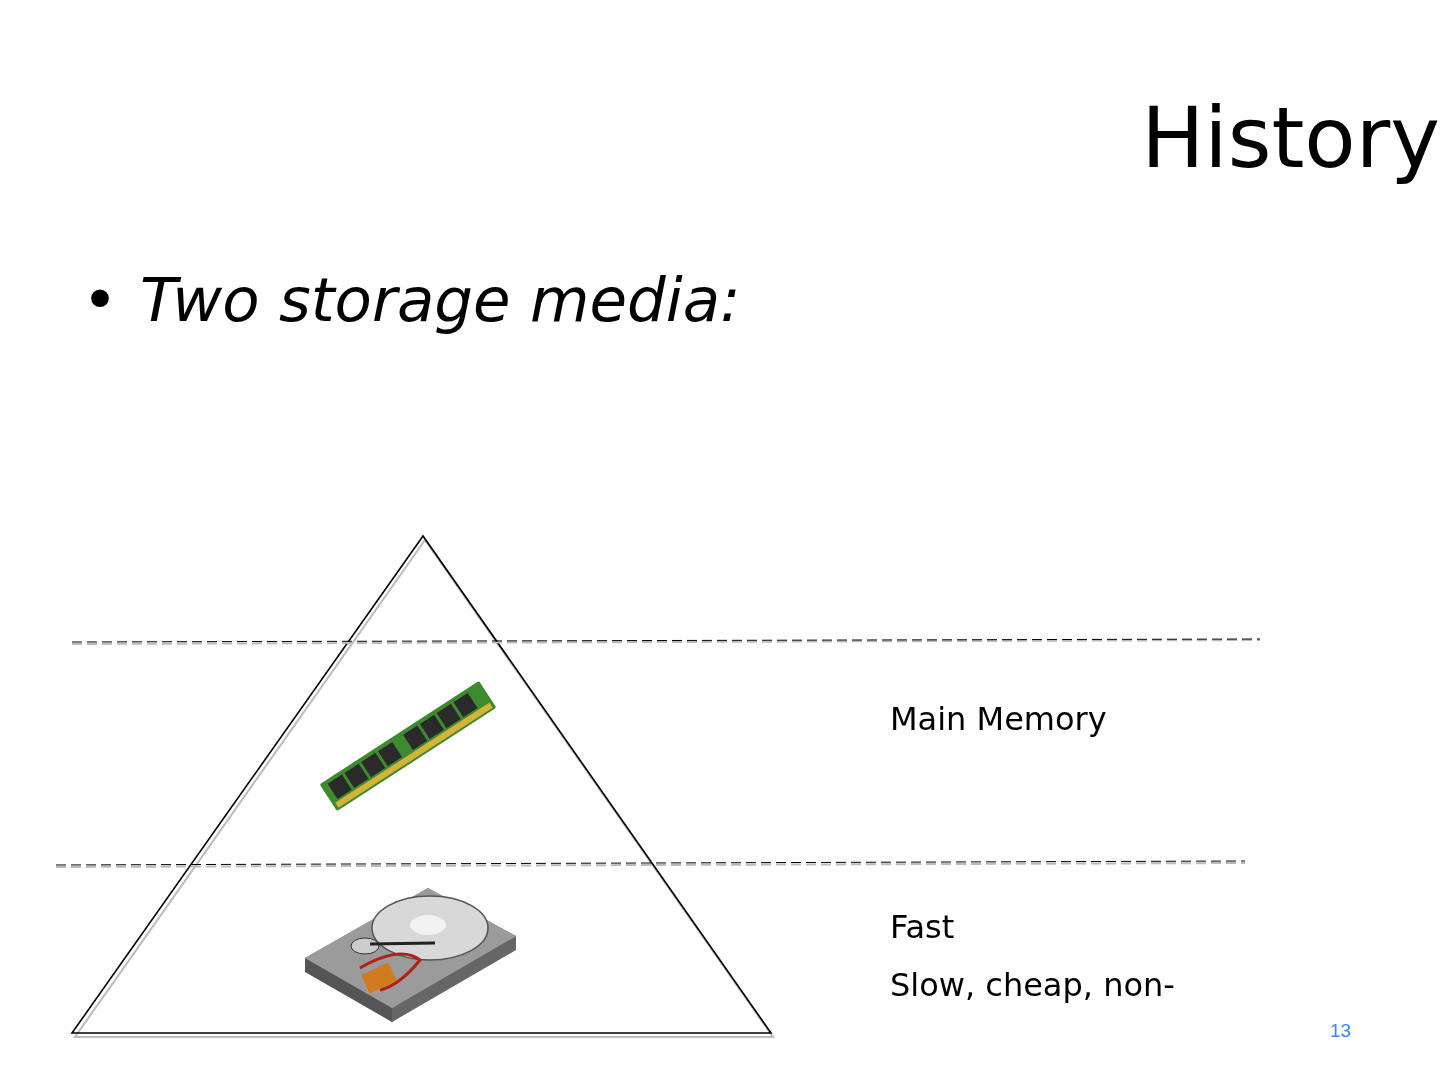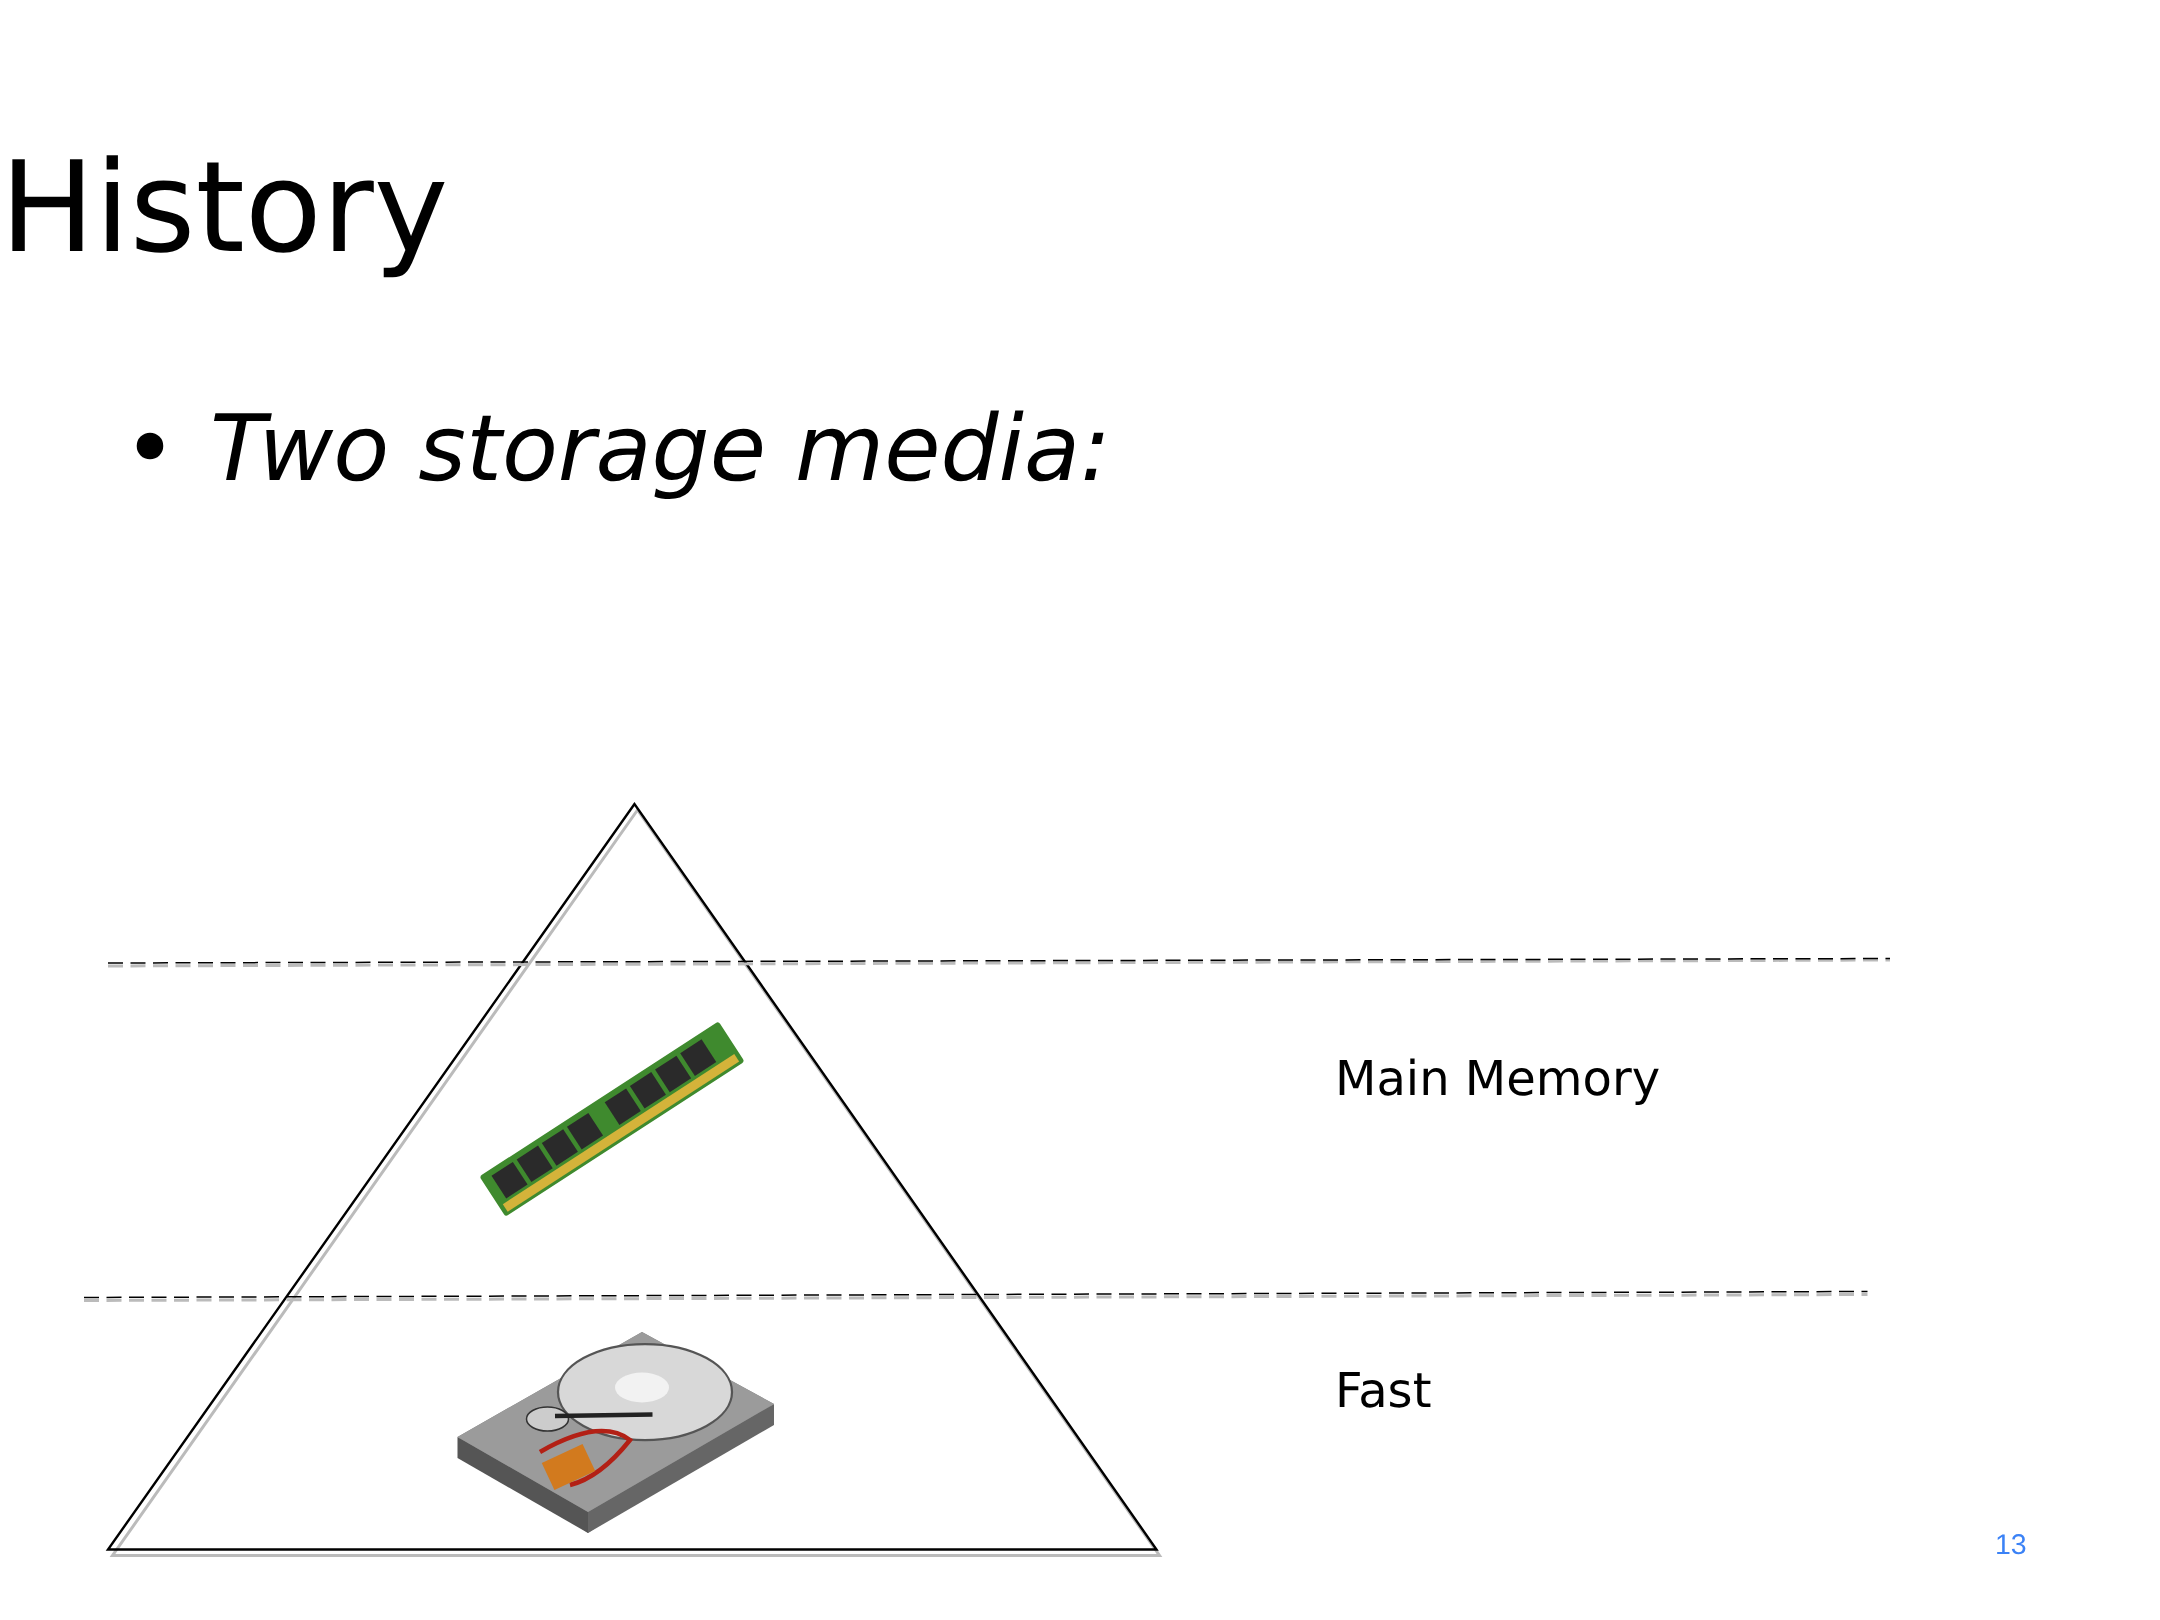--- a/index.html
+++ b/index.html
@@ -1,17 +1,17 @@
 <!DOCTYPE html>
 <html><head>
   <meta charset="utf-8">
   <style>
     html, body { margin:0; padding:0; }
     body { width:1440px; height:1080px; background:#fff; position:relative; overflow:hidden; font-family:"DejaVu Sans", sans-serif; color:#000; }
-    .title { position:absolute; left:0; width:1440px; top:88px; text-align:left; font-size:84px; line-height:100px; }
+    .title { position:absolute; left:0; width:1440px; top:88px; text-align:right; font-size:84px; line-height:100px; }
     .bullet { position:absolute; left:82px; top:262px; font-size:61px; line-height:76px;font-style:italic; }
     .bullet .dot { display:inline-block; width:58px; }
     .diagram { position:absolute; left:0; top:0; }
     .label { position:absolute; left:890px; font-size:32px; line-height:58px; white-space:nowrap; }
     .pagenum { position:absolute; left:1330px; top:1020px; font-size:19px; color:#3b82f6; font-family:"Liberation Sans", sans-serif; }
   </style>
 </head>
 <body>
 
 <div class="title">History</div>
@@ -56,15 +56,16 @@
     <rect x="364" y="968" width="30" height="20" fill="#d27a1e" transform="rotate(-25 379 978)"></rect>
   </g>
 </svg>
 
 <div class="label" style="top:690px;">
   <div>Main Memory</div>
 </div>
 
 <div class="label" style="top:898px;">
   <div>Fast</div>
+  <div>Slow, cheap, non-</div>
 </div>
 
 <div class="pagenum">13</div>
 
 </body></html>

